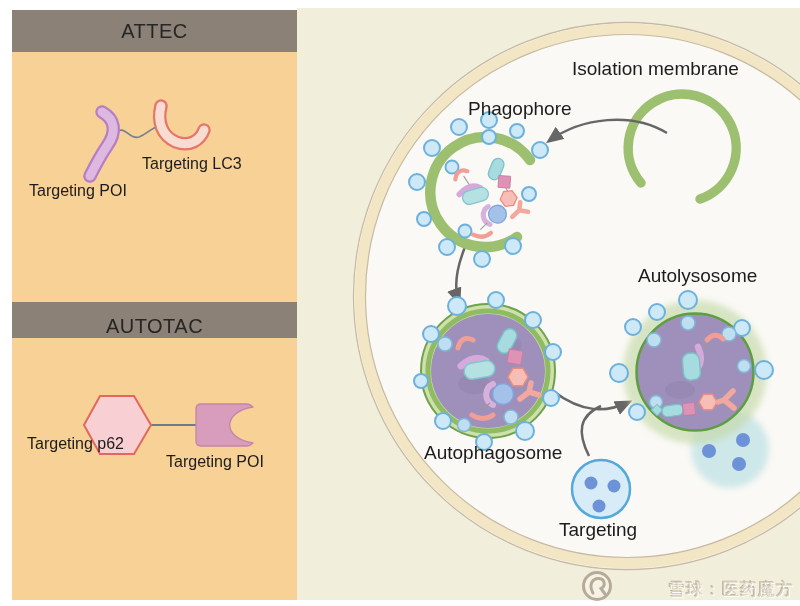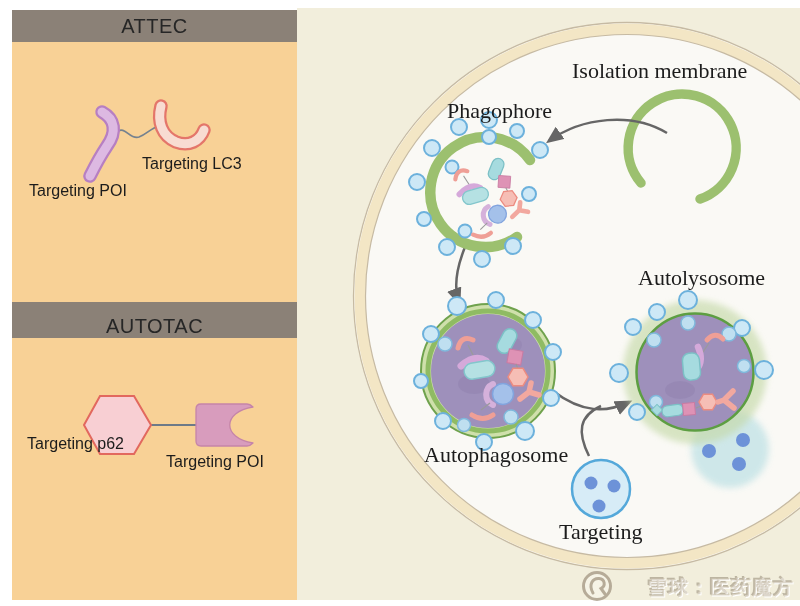--- a/index.html
+++ b/index.html
@@ -4,38 +4,38 @@
 <style>
   html,body{margin:0;padding:0;background:#ffffff;}
   #app{position:relative;width:800px;height:606px;overflow:hidden;
        font-family:"Liberation Sans", sans-serif;background:#ffffff;}
   .abs{position:absolute;}
   
   #left-panel{left:12px;top:10px;width:285px;height:590px;background:#F8D196;}
   .hdr{position:absolute;left:0;width:285px;background:#8B8177;
        display:flex;align-items:center;justify-content:center;
        color:#262626;font-size:20px;letter-spacing:.5px;}
-  #attec-header{top:0;height:32px;}
+  #attec-header{top:0;height:42px;}
   #autotac-header{top:292px;height:36px;align-items:flex-end;}
   
   #right-bg{left:297px;top:8px;width:503px;height:592px;background:#F2EEDC;}
   
   #gfx{left:0;top:0;width:800px;height:606px;pointer-events:none;}
   
   .lbl{position:absolute;color:#1c1c1c;white-space:nowrap;line-height:1.1;}
   .lbl-l{font-size:16px;}
-  .lbl-r{font-size:22px;font-family:Liberation Serif, serif;}
+  .lbl-r{font-size:19px;}
   
   .bd {fill:#CDE8F6;stroke:#6CB1DC;stroke-width:2;}   
   .bdi{fill:#BFDFF0;stroke:#7FB8DC;stroke-width:1.5;} 
   .lyd{fill:#6D92D8;}                                  
   .link{stroke:#9a9a9a;stroke-width:1.2;fill:none;}
   
   #watermark{right:6px;bottom:5px;display:flex;align-items:center;gap:5px;}
-  #watermark-text{font-size:20px;font-weight:bold;letter-spacing:1px;
+  #watermark-text{font-size:17px;font-weight:normal;letter-spacing:1px;
     color:rgba(200,190,172,.60);
     text-shadow:1px 1px 0 rgba(255,255,255,.95), -1px -1px 0 rgba(146,134,115,.55);}
 </style>
 </head>
 <body>
 
 <div id="app">
 
   <div id="right-bg" class="abs"></div>
 
@@ -195,21 +195,21 @@
       <circle r="13.5" fill="rgba(255,255,255,0.35)" stroke="#A89B88" stroke-width="3"></circle>
       <path d="M -4,7 C -9,-2 -4,-8 2,-7.5 C 8,-7 9,0 4,2.5 L 8,8" fill="none" stroke="#A89B88" stroke-width="3" stroke-linecap="round"></path>
     </g>
   </svg>
 
   <div class="lbl lbl-l" style="left:29px;top:182px;">Targeting POI</div>
   <div class="lbl lbl-l" style="left:142px;top:155px;">Targeting LC3</div>
   <div class="lbl lbl-l" style="left:27px;top:435px;">Targeting p62</div>
   <div class="lbl lbl-l" style="left:166px;top:453px;">Targeting POI</div>
   <div class="lbl lbl-r" style="left:572px;top:59px;">Isolation membrane</div>
-  <div class="lbl lbl-r" style="left:447px;top:99px;">Phagophore</div>
+  <div class="lbl lbl-r" style="left:468px;top:99px;">Phagophore</div>
   <div class="lbl lbl-r" style="left:638px;top:266px;">Autolysosome</div>
   <div class="lbl lbl-r" style="left:424px;top:443px;">Autophagosome</div>
   <div class="lbl lbl-r" style="left:559px;top:520px;">Targeting</div>
 
   <div id="watermark" class="abs">
     <span style="width:34px;display:inline-block;"></span>
     <span id="watermark-text">雪球：医药魔方</span>
   </div>
 
 </div>

